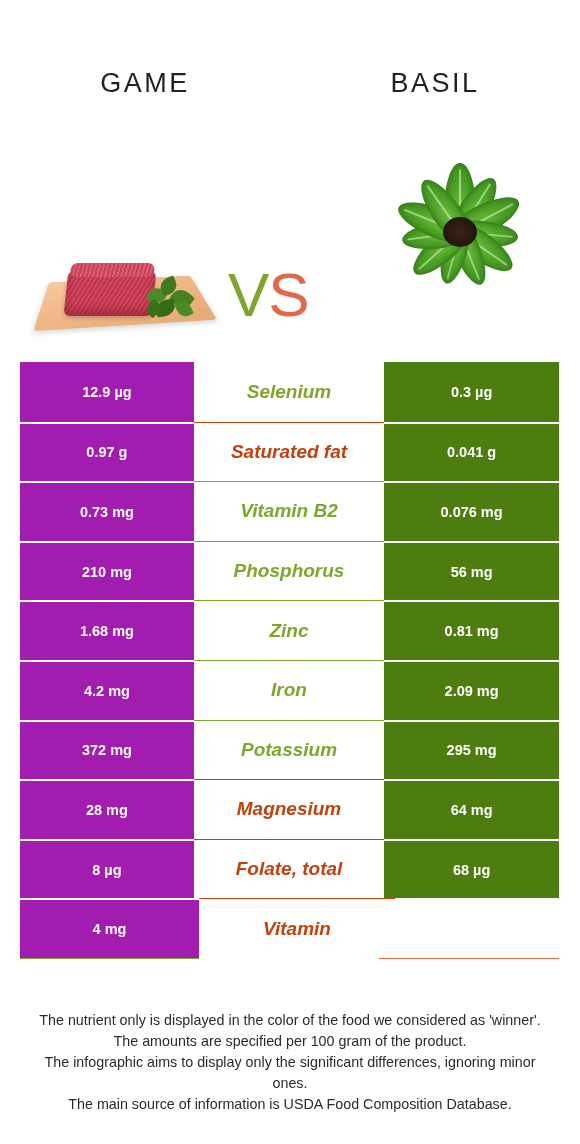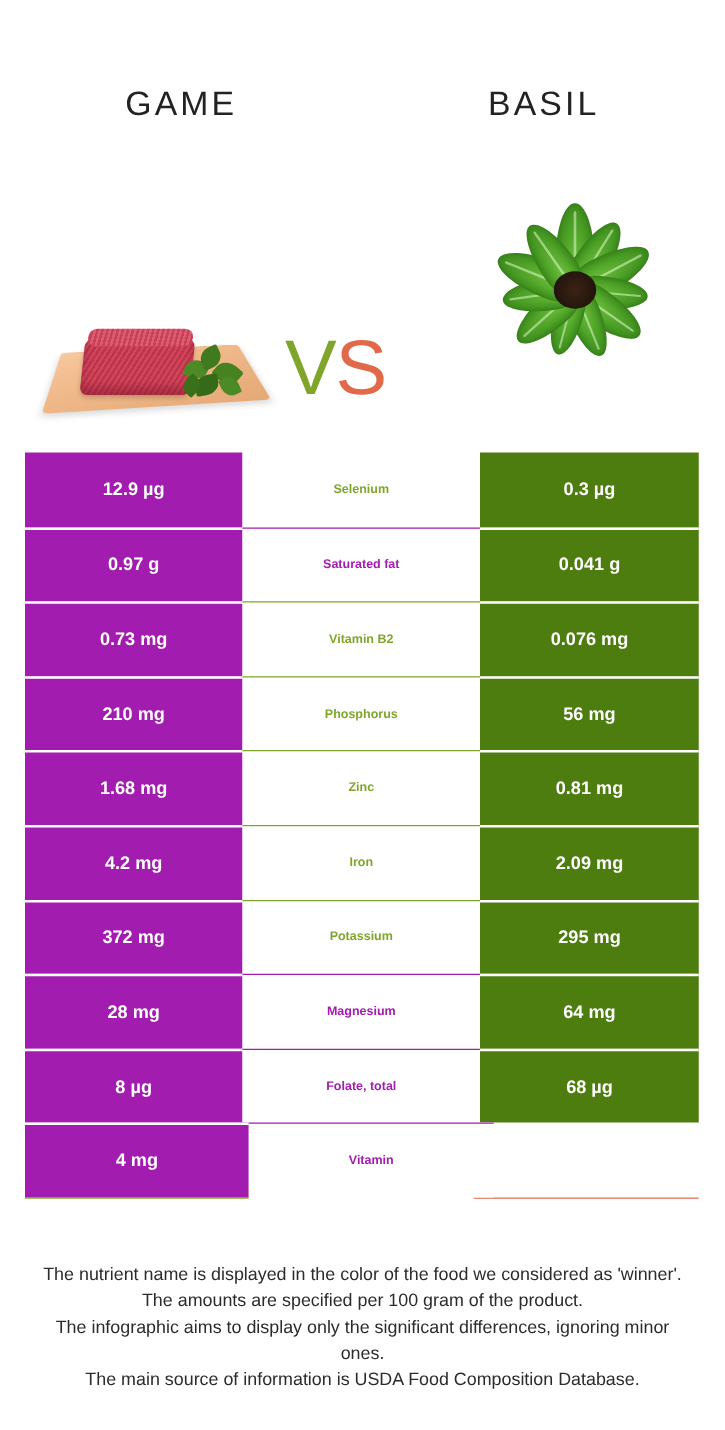--- a/index.html
+++ b/index.html
@@ -90,25 +90,26 @@
   .row{display:flex;height:59.6px;position:relative;}
   .cell{
     display:flex;align-items:center;justify-content:center;
     font-size:14.5px;font-weight:600;color:#ffffff;
     box-sizing:border-box;
   }
   .cell.left{width:179px;background:#a21caf;}
   .cell.right{width:180px;background:#4d7c0f;}
   .cell.mid{
     width:196px;background:#ffffff;
-    font-size:10px;font-weight:600;
+    font-size:19px;font-weight:600;
     box-sizing:border-box;
+    font-style:italic;
   }
   .cell.mid.win-left{color:#7FA62B;}
-  .cell.mid.win-right{color:#a21caf;}
+  .cell.mid.win-right{color:#c2410c;}
 
   
   .row + .row .cell.left,
   .row + .row .cell.right{border-top:2.5px solid #ffffff;}
   .row + .row .cell.mid{border-top:1px solid currentColor;}
   .table .row:first-child .cell.mid{border-top:none;}
   .tbl-bottom{display:flex;width:539px;height:1px;}
   .tbl-bottom .b-left{width:179px;background:#7FA62B;}
   .tbl-bottom .b-mid{width:180px;}
   .tbl-bottom .b-right{width:180px;background:#E1694A;}
@@ -216,19 +217,19 @@
         <div class="cell mid win-right">Vitamin</div>
       </div>
       <div class="tbl-bottom">
         <div class="b-left"></div>
         <div class="b-mid"></div>
         <div class="b-right"></div>
       </div>
     </div>
 
   <div class="footer">
-    <p>The nutrient name is displayed in the color of the food we considered as 'winner'.</p>
+    <p>The nutrient only is displayed in the color of the food we considered as 'winner'.</p>
     <p>The amounts are specified per 100 gram of the product.</p>
     <p>The infographic aims to display only the significant differences, ignoring minor ones.</p>
     <p>The main source of information is USDA Food Composition Database.</p>
   </div>
 
 </div>
 
 </body></html>

